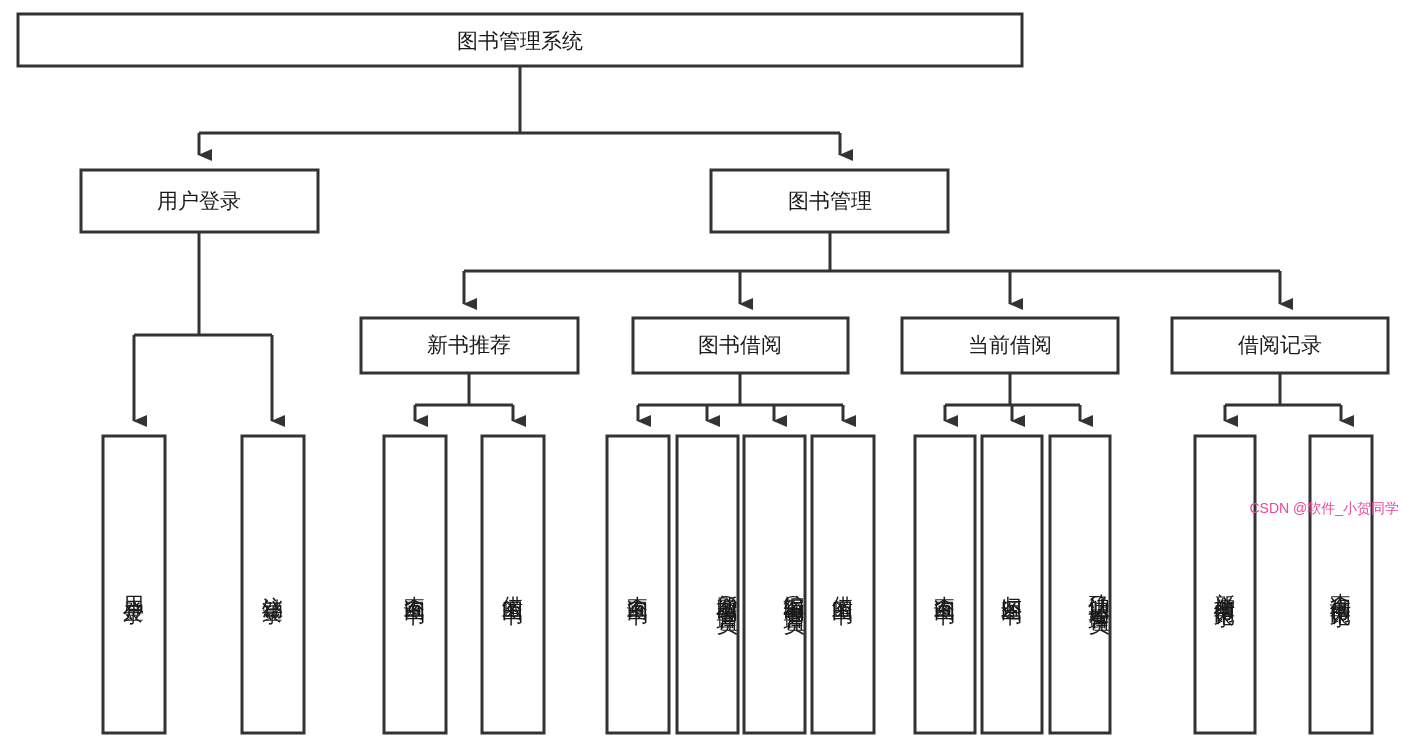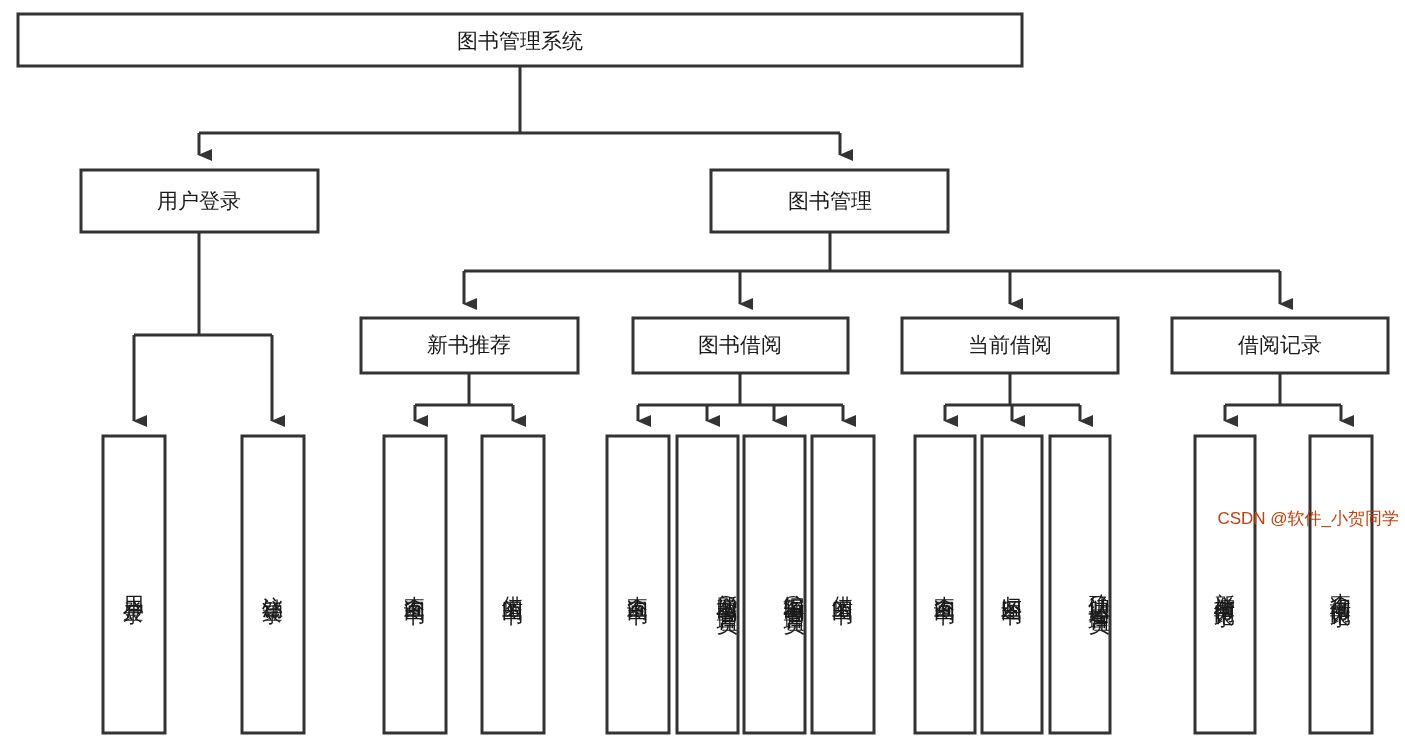--- a/index.html
+++ b/index.html
@@ -58,24 +58,24 @@
     line-height: 1;
     display: flex;
     align-items: flex-start;
     justify-content: center;
     white-space: nowrap;
     pointer-events: none;
   }
   .watermark {
     position: absolute;
     right: 6px;
-    bottom: 12px;
-    font-family: "Liberation Sans", "DejaVu Sans", sans-serif;
-    font-size: 17px;
-    color: #c2410c;
+    bottom: 24px;
+    font-family: "Liberation Sans", "DejaVu Sans", sans-serif;
+    font-size: 14px;
+    color: #ec4899;
     white-space: nowrap;
   }
 </style>
 </head>
 <body>
 
 <div id="diagram-root">
 
   <svg class="diagram-svg" viewBox="0 0 1405 747">
     <defs>

